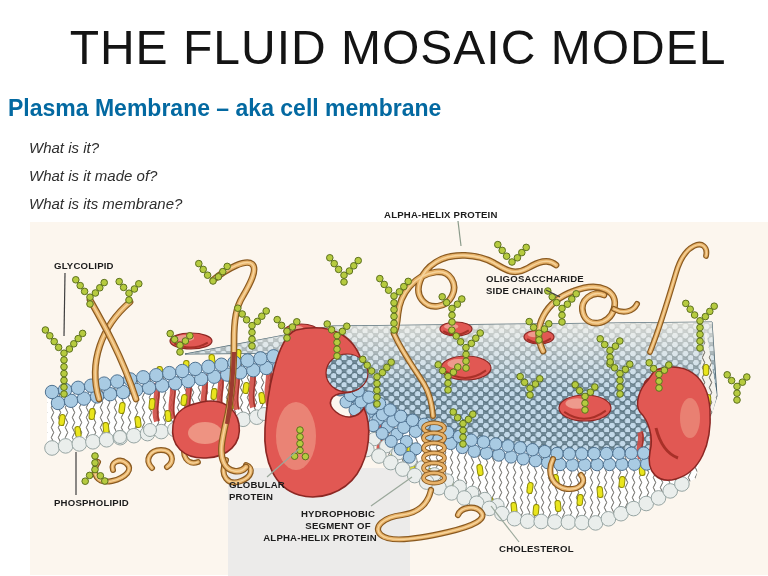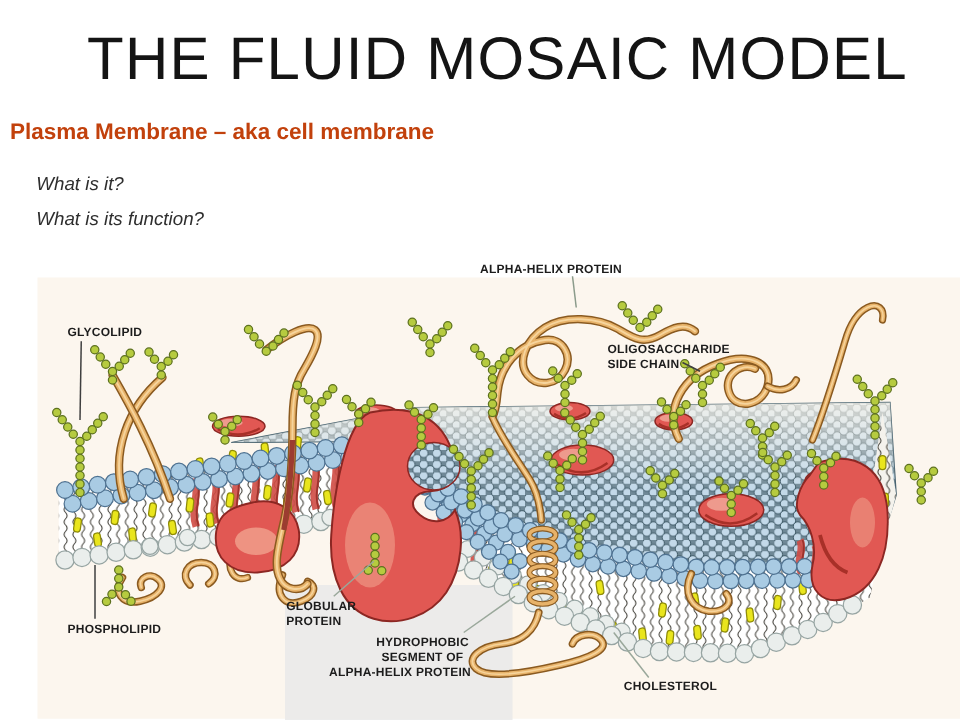--- a/index.html
+++ b/index.html
@@ -1,35 +1,36 @@
 <!DOCTYPE html>
 <html><head>
 <meta charset="utf-8">
 <style>
   html,body{margin:0;padding:0;}
   body{width:768px;height:576px;background:#ffffff;position:relative;overflow:hidden;
        font-family:"Liberation Sans", sans-serif;}
   .title{position:absolute;top:20px;left:0;right:0;text-align:center;
          transform:translateX(14px);font-size:48px;font-weight:400;color:#141414;
          letter-spacing:1px;white-space:nowrap;}
-  .heading{position:absolute;top:95px;left:8px;font-size:18px;font-weight:bold;color:#c2410c;}
+  .heading{position:absolute;top:95px;left:8px;font-size:23px;font-weight:bold;color:#0369a1;}
   .questions{position:absolute;top:134px;left:29px;font-size:15px;font-style:italic;
              color:#2e2e2e;line-height:28px;}
   svg{position:absolute;left:0;top:0;}
   text.lbl{font-family:"Liberation Sans", sans-serif;font-size:9.6px;font-weight:bold;
            fill:#1c1c1c;letter-spacing:.2px;}
 </style>
 </head>
 <body>
 
 <div class="title">THE FLUID MOSAIC MODEL</div>
 <div class="heading">Plasma Membrane – aka cell membrane</div>
 <div class="questions">
   <div>What is it?</div>
-  <div>What is its function?</div>
+  <div>What is it made of?</div>
+  <div>What is its membrane?</div>
 </div>
 
 <svg id="diagram" width="768" height="576" viewBox="0 0 768 576">
   <defs>
     <pattern id="pdots" width="10.5" height="9" patternUnits="userSpaceOnUse">
       <rect width="10.5" height="9" fill="#6f8896"></rect>
       <circle cx="3" cy="2.6" r="3.5" fill="#c3d9e9" stroke="#35505d" stroke-width="0.7"></circle>
       <circle cx="8.2" cy="7" r="3.5" fill="#c3d9e9" stroke="#35505d" stroke-width="0.7"></circle>
     </pattern>
     <pattern id="ptails" width="7" height="20" patternUnits="userSpaceOnUse">

